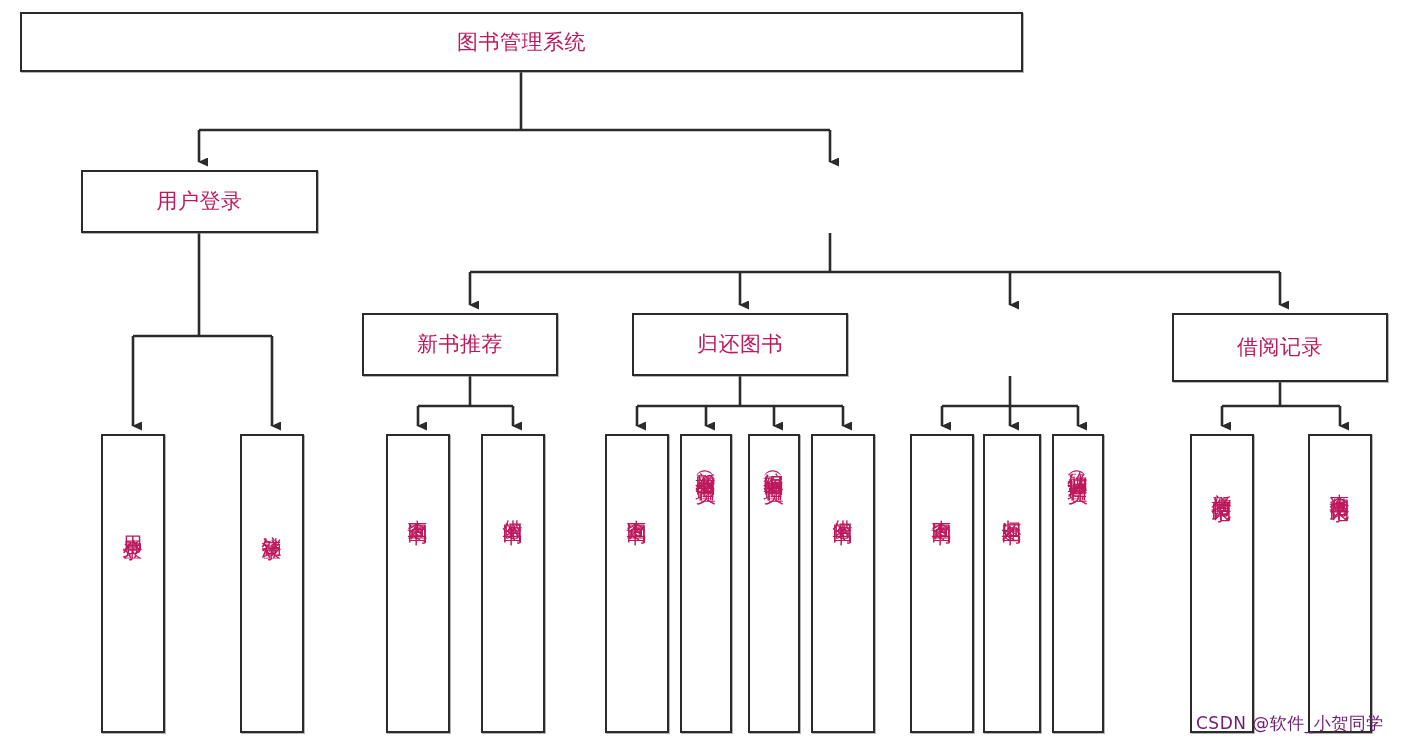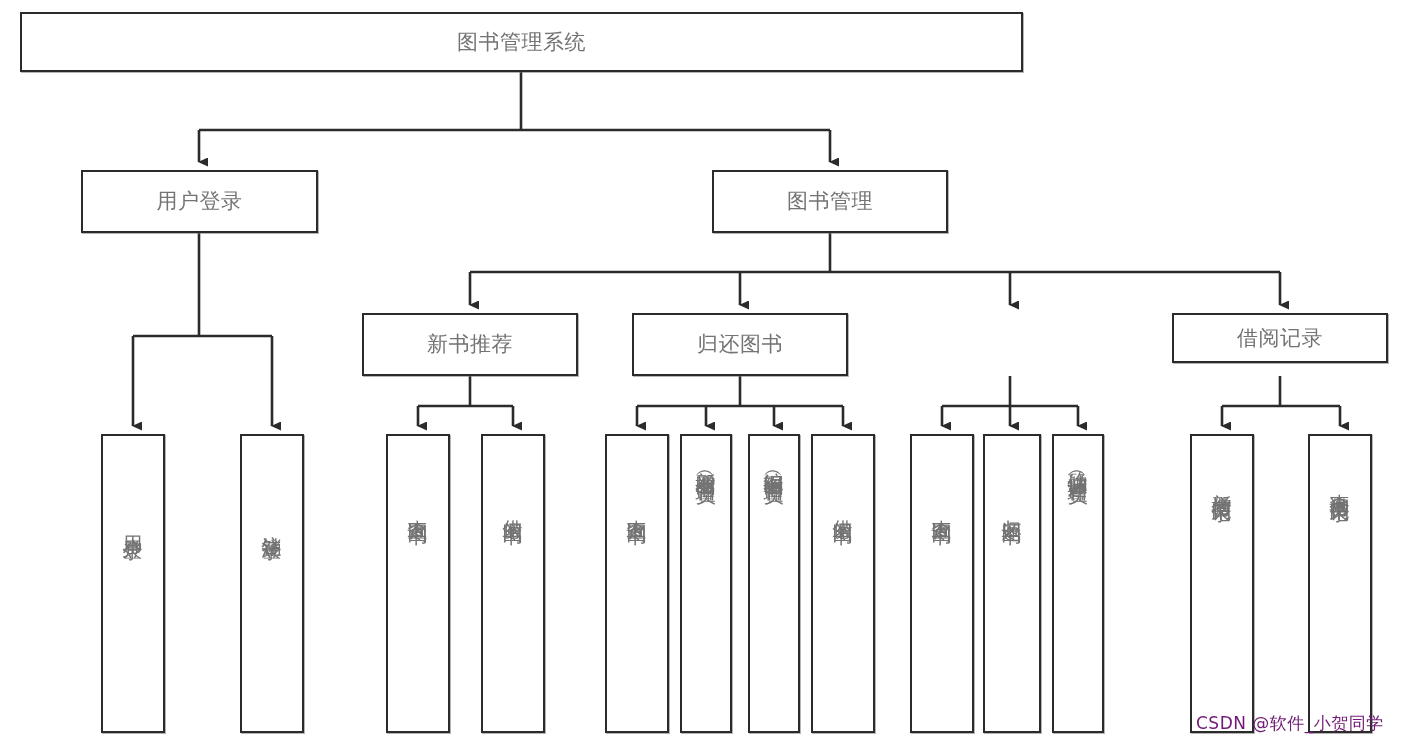--- a/index.html
+++ b/index.html
@@ -30,21 +30,21 @@
     box-sizing: border-box;
     background: #ffffff;
     border: 2px solid #2b2b2b;
     box-shadow: 1px 1px 0 0 rgba(120,120,120,0.55);
     display: flex;
     align-items: center;
     justify-content: center;
     z-index: 2;
   }
   .node .node-label {
-    color: #737373;
+    color: #be185d;
     font-size: 21px;
     line-height: 1.18;
     letter-spacing: 0.5px;
     white-space: nowrap;
     text-align: center;
   }
   .node.leaf {
     align-items: flex-start;
     padding-top: 12px;
   }
@@ -141,34 +141,31 @@
   </svg>
 
   <div class="node" style="left:20px; top:12px; width:1003px; height:60px;">
     <span class="node-label">图书管理系统</span>
   </div>
 
   <div class="node" style="left:81px; top:170px; width:237px; height:63px;">
     <span class="node-label">用户登录</span>
   </div>
 
-  <div class="node" style="left:712px; top:170px; width:236px; height:63px;">
-    <span class="node-label">图书管理</span>
-  </div>
-
-  <div class="node" style="left:362px; top:313px; width:216px; height:63px;">
+
+  <div class="node" style="left:362px; top:313px; width:196px; height:63px;">
     <span class="node-label">新书推荐</span>
   </div>
 
   <div class="node" style="left:632px; top:313px; width:216px; height:63px;">
     <span class="node-label">归还图书</span>
   </div>
 
 
-  <div class="node" style="left:1172px; top:313px; width:216px; height:50px;">
+  <div class="node" style="left:1172px; top:313px; width:216px; height:69px;">
     <span class="node-label">借阅记录</span>
   </div>
 
   <div class="node leaf mid" style="left:101px; top:434px; width:64px; height:299px;">
     <span class="node-label">用户登录</span>
   </div>
 
   <div class="node leaf mid" style="left:240px; top:434px; width:64px; height:299px;">
     <span class="node-label">注销登录</span>
   </div>

